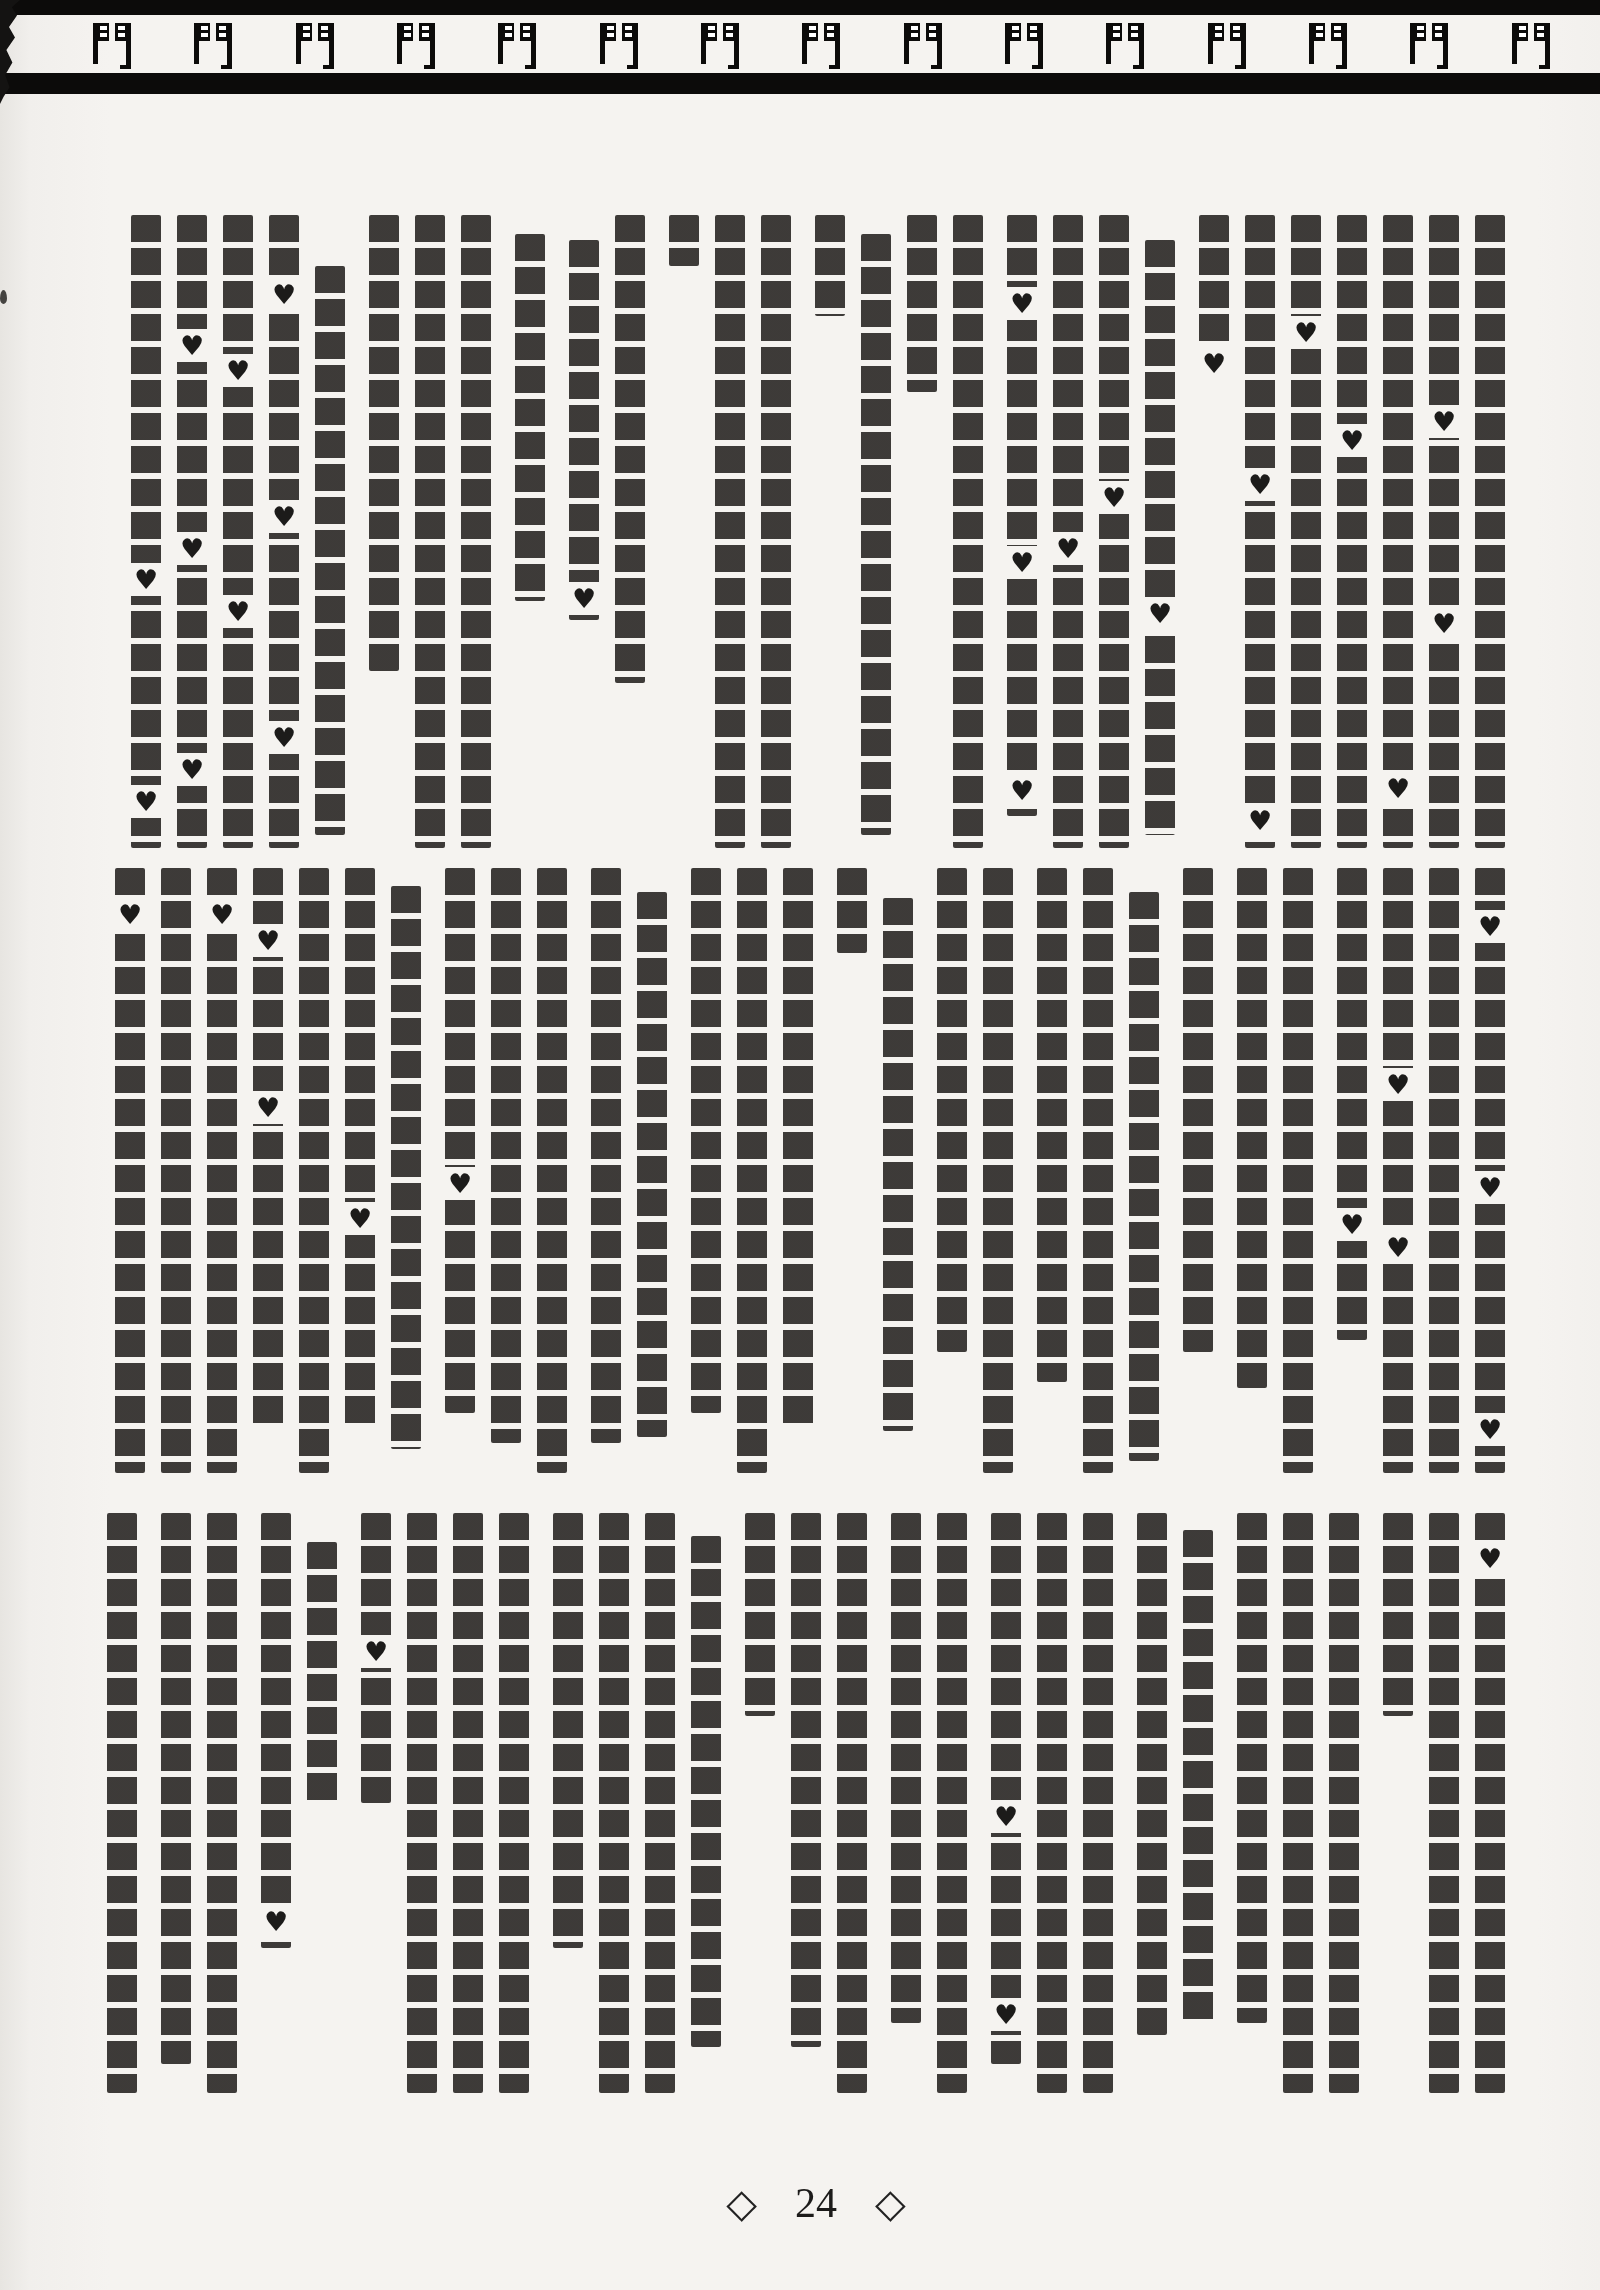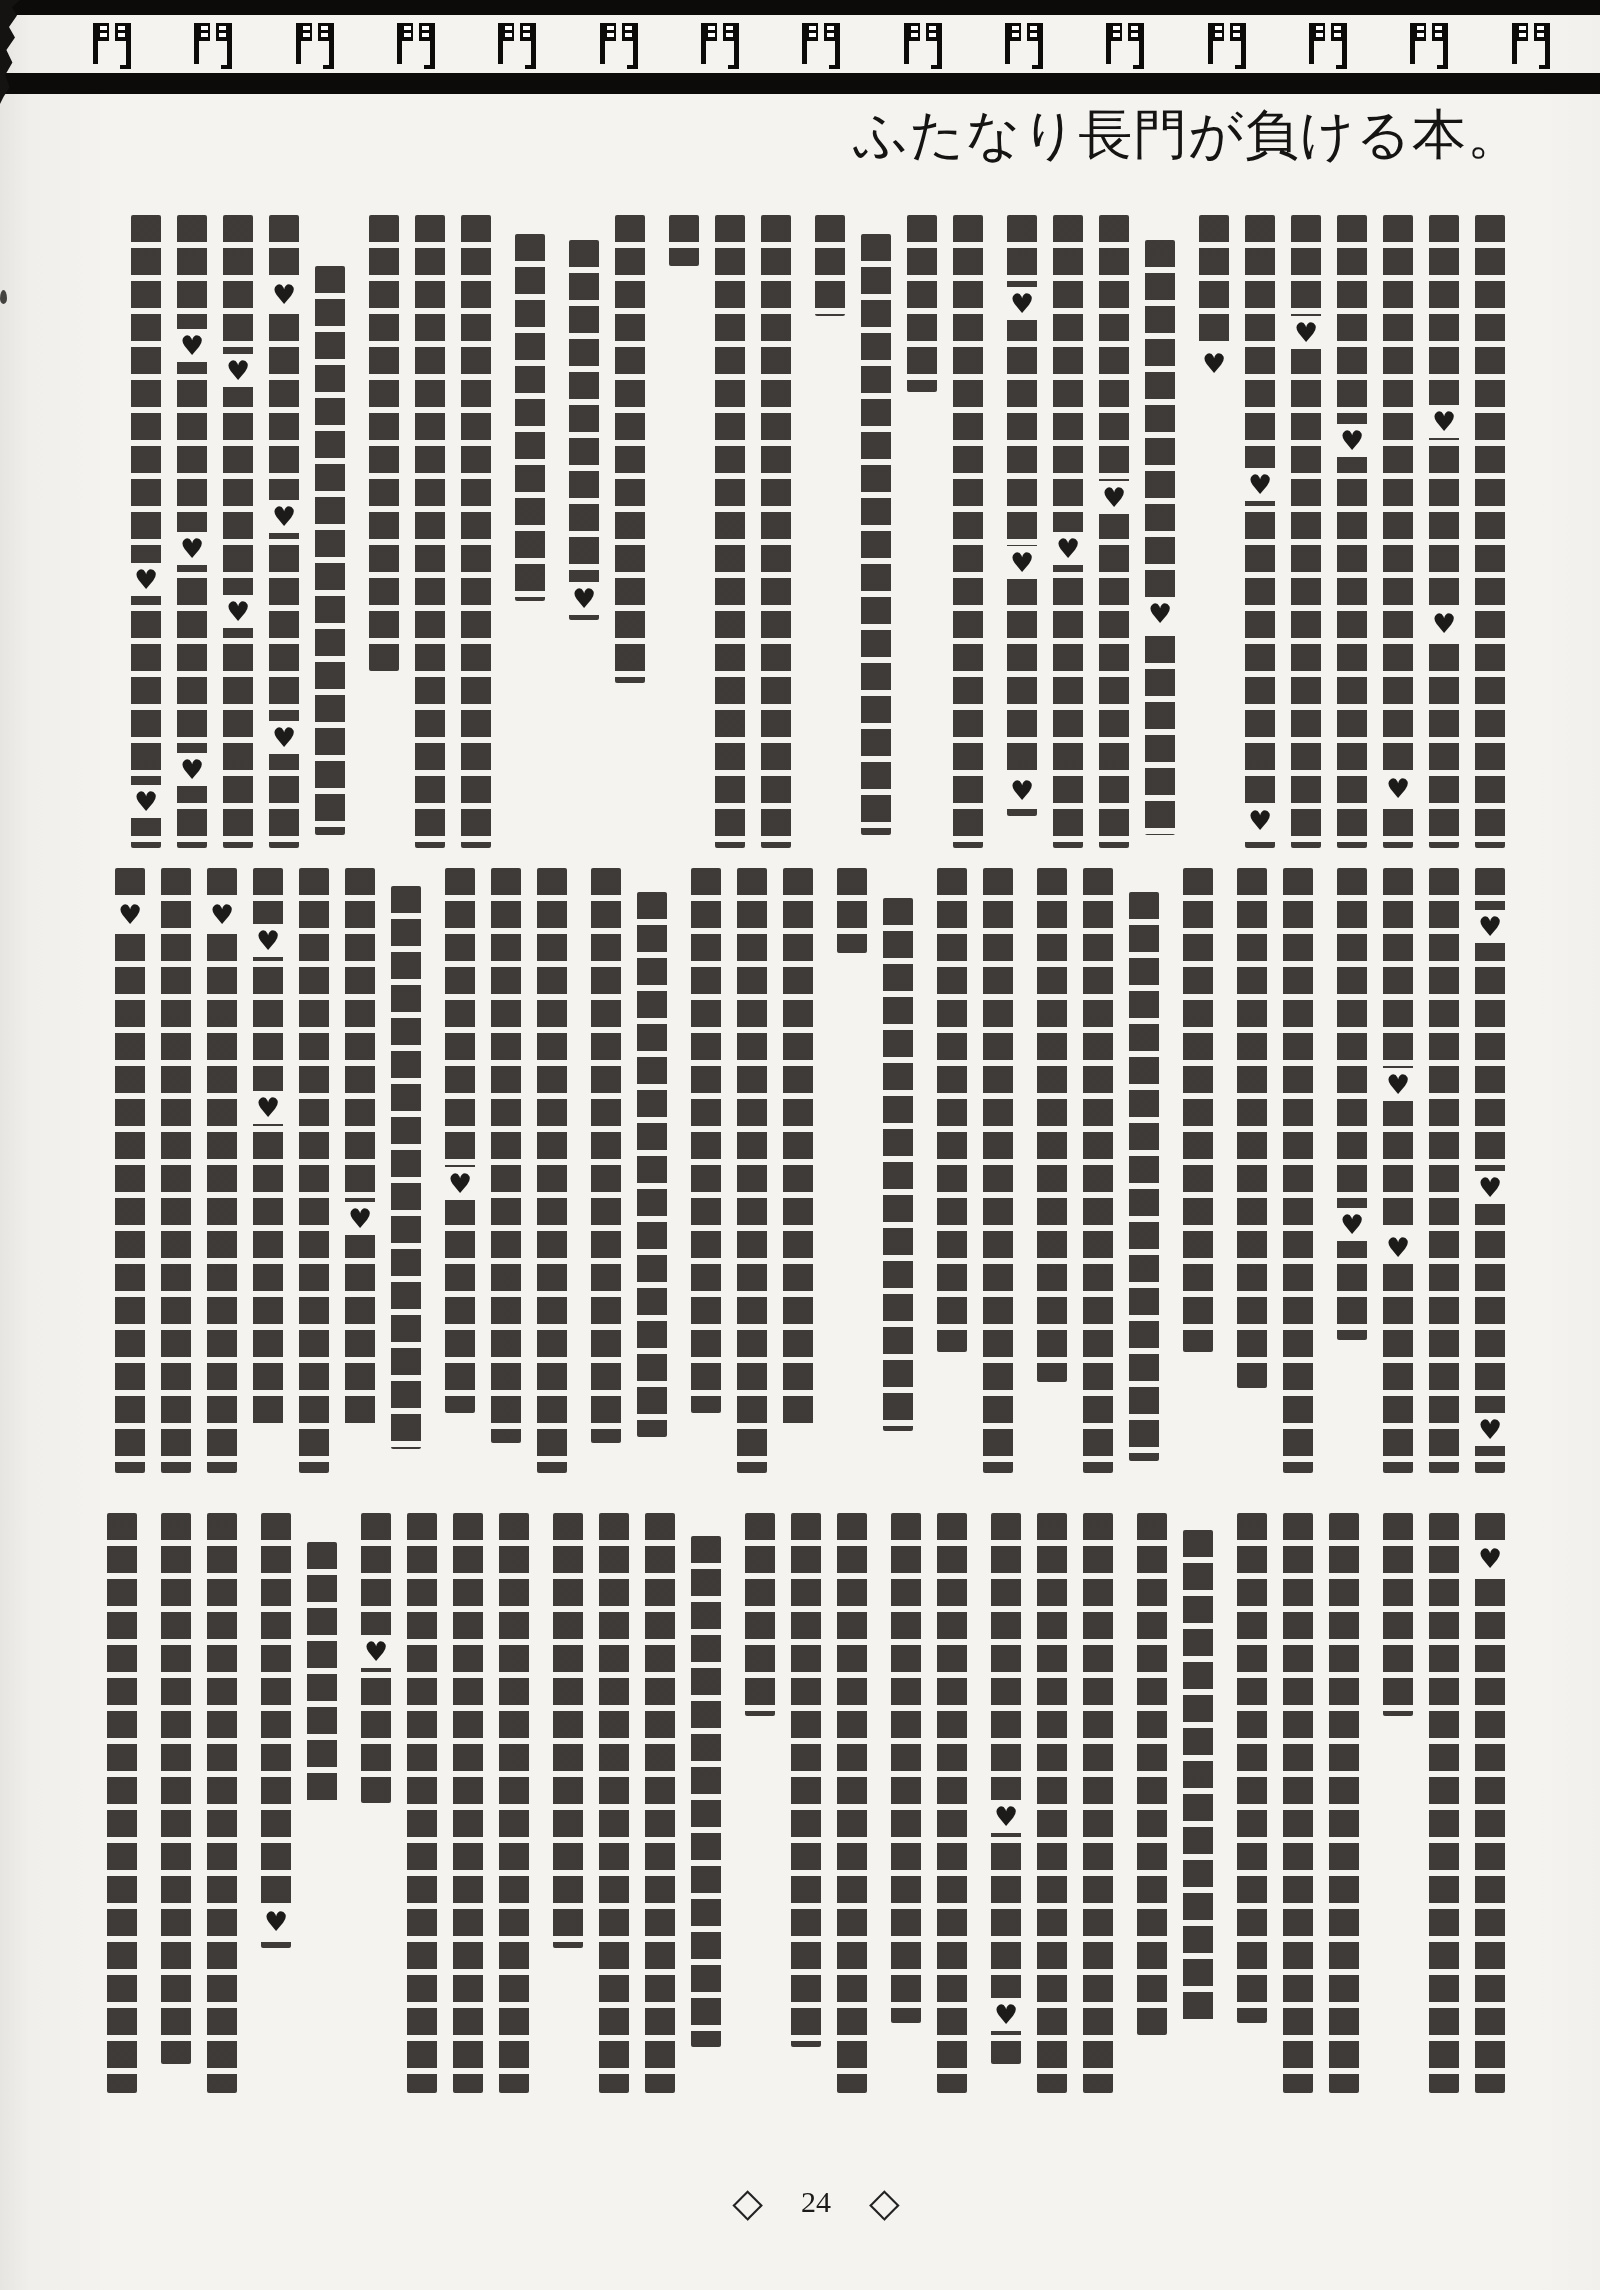--- a/index.html
+++ b/index.html
@@ -37,21 +37,21 @@
     background:#f5f3f0;display:flex;align-items:center;justify-content:center;
     font-family:"DejaVu Sans",sans-serif;font-size:27px;color:#1c1b1a;line-height:1;
   }
   
   .footer{
     position:absolute;top:2182px;left:0;width:100%;
     display:flex;justify-content:center;align-items:center;gap:38px;
     transform:translateX(16px);
   }
   .ornament{font-family:"DejaVu Sans",sans-serif;font-size:40px;color:#222;line-height:1;}
-  .page-number{font-family:"Liberation Serif",serif;font-size:30px;color:#1c1b1a;line-height:1;}
+  .page-number{font-family:"Liberation Serif",serif;font-size:42px;color:#1c1b1a;line-height:1;}
   
   .edge-blob{
     position:absolute;left:0;top:0;width:20px;height:104px;background:#141312;
     clip-path:polygon(0 0,100% 0,60% 7%,85% 15%,45% 26%,75% 36%,32% 48%,62% 60%,26% 72%,48% 84%,18% 93%,0 100%);
   }
   .edge-speck{position:absolute;left:0;top:290px;width:7px;height:14px;background:#454340;border-radius:50% 50% 50% 50%/60% 60% 40% 40%;}
 </style>
 </head>
 <body>
 
@@ -253,21 +253,20 @@
           <rect x="33" y="0" width="5" height="46" fill="#0c0b0a"></rect>
           <rect x="27" y="42" width="10" height="4" fill="#0c0b0a"></rect>
         </svg>
       </span>
     </div>
   <div class="bar bar-bottom"></div>
 
   <div class="edge-blob"></div>
   <div class="edge-speck"></div>
 
-  <div class="page-title">ふたなり長門が負ける本。</div>
 
   <div class="block" style="top:215px;height:633px;">
       <div class="tcol" style="right: 0px; top: 0%; height: 100%;"></div>
       <div class="tcol" style="right: 46px; top: 0%; height: 100%;">
         <span class="heart" style="top: 30%;">♥</span>
         <span class="heart" style="top: 62%;">♥</span>
       </div>
       <div class="tcol" style="right: 92px; top: 0%; height: 100%;">
         <span class="heart" style="top: 88%;">♥</span>
       </div>

